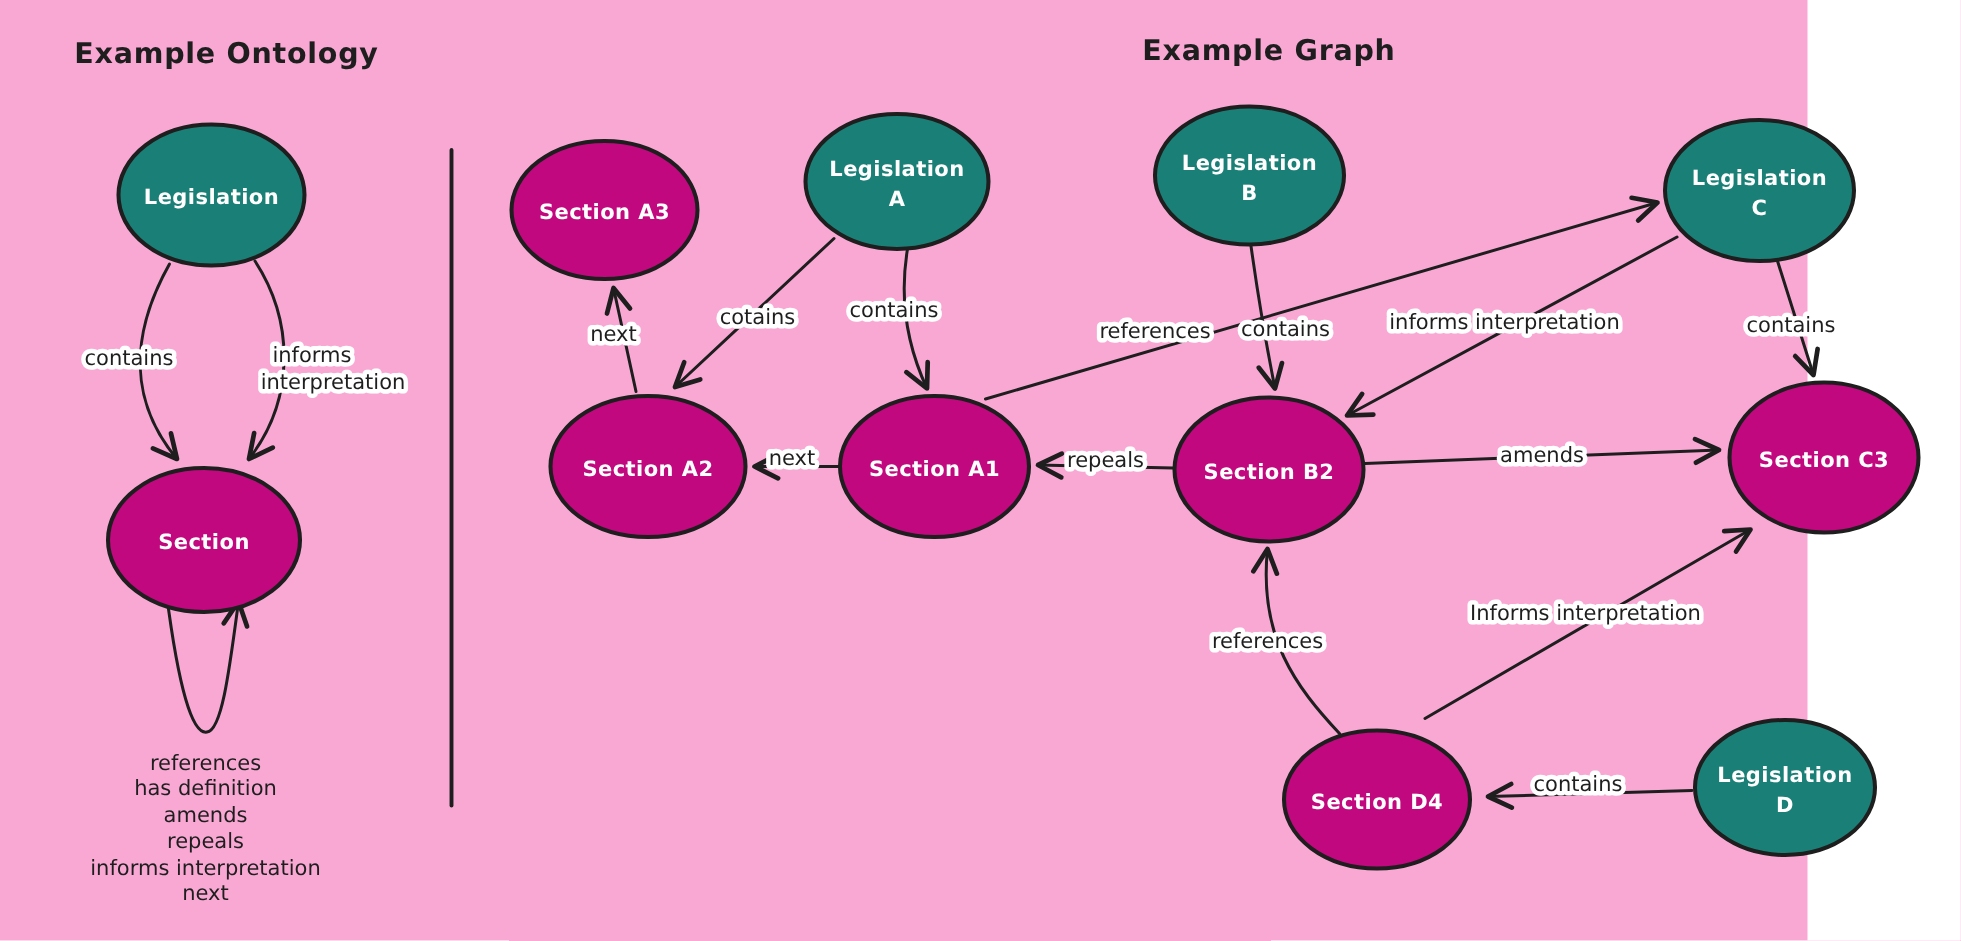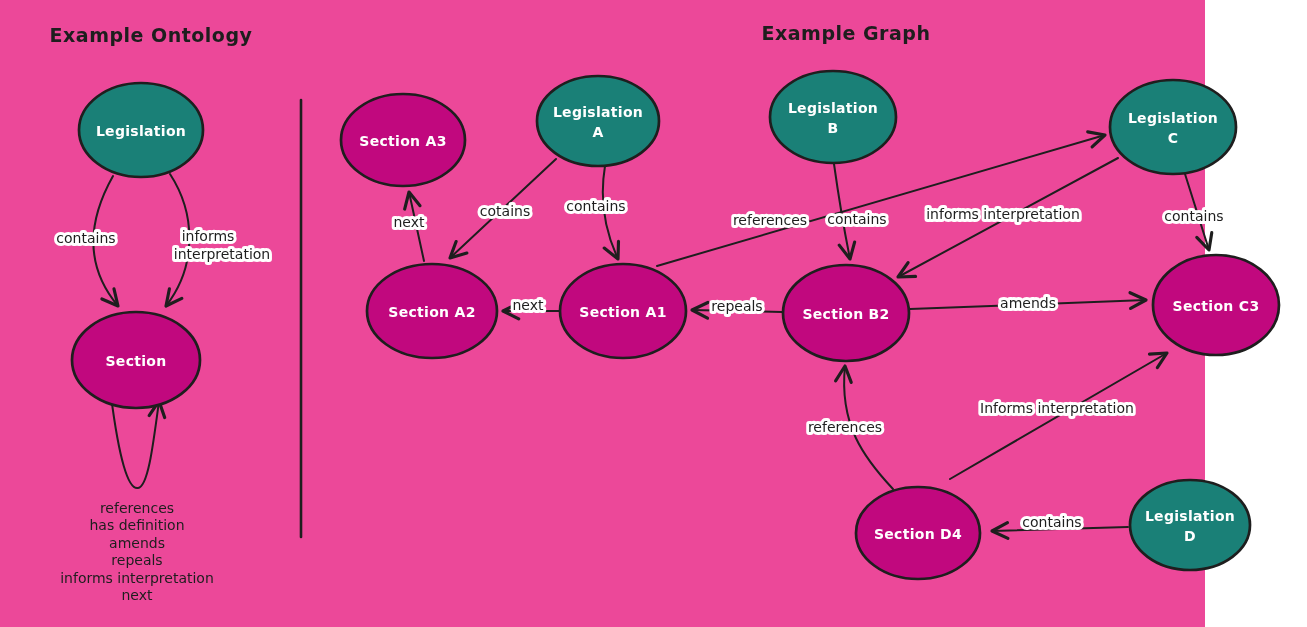--- a/index.html
+++ b/index.html
@@ -1,16 +1,16 @@
 <!DOCTYPE html>
 <html><head>
 <meta charset="utf-8">
 <style>
   html, body { margin: 0; padding: 0; background: #ffffff; }
-  .canvas-wrap { width: 1205px; height: 627px; position: relative; background: #ec4899; }
+  .canvas-wrap { width: 1205px; height: 627px; position: relative; background: #f9a8d4; }
   svg { display: block; }
   .title {
     font-family: "DejaVu Sans", sans-serif;
     font-size: 19px; font-weight: 700; letter-spacing: 0.5px;
     fill: #1e1e1e; text-anchor: middle;
   }
   .edge {
     fill: none; stroke: #1e1e1e; stroke-width: 2;
     stroke-linecap: round; marker-end: url(#arrowhead);
   }

